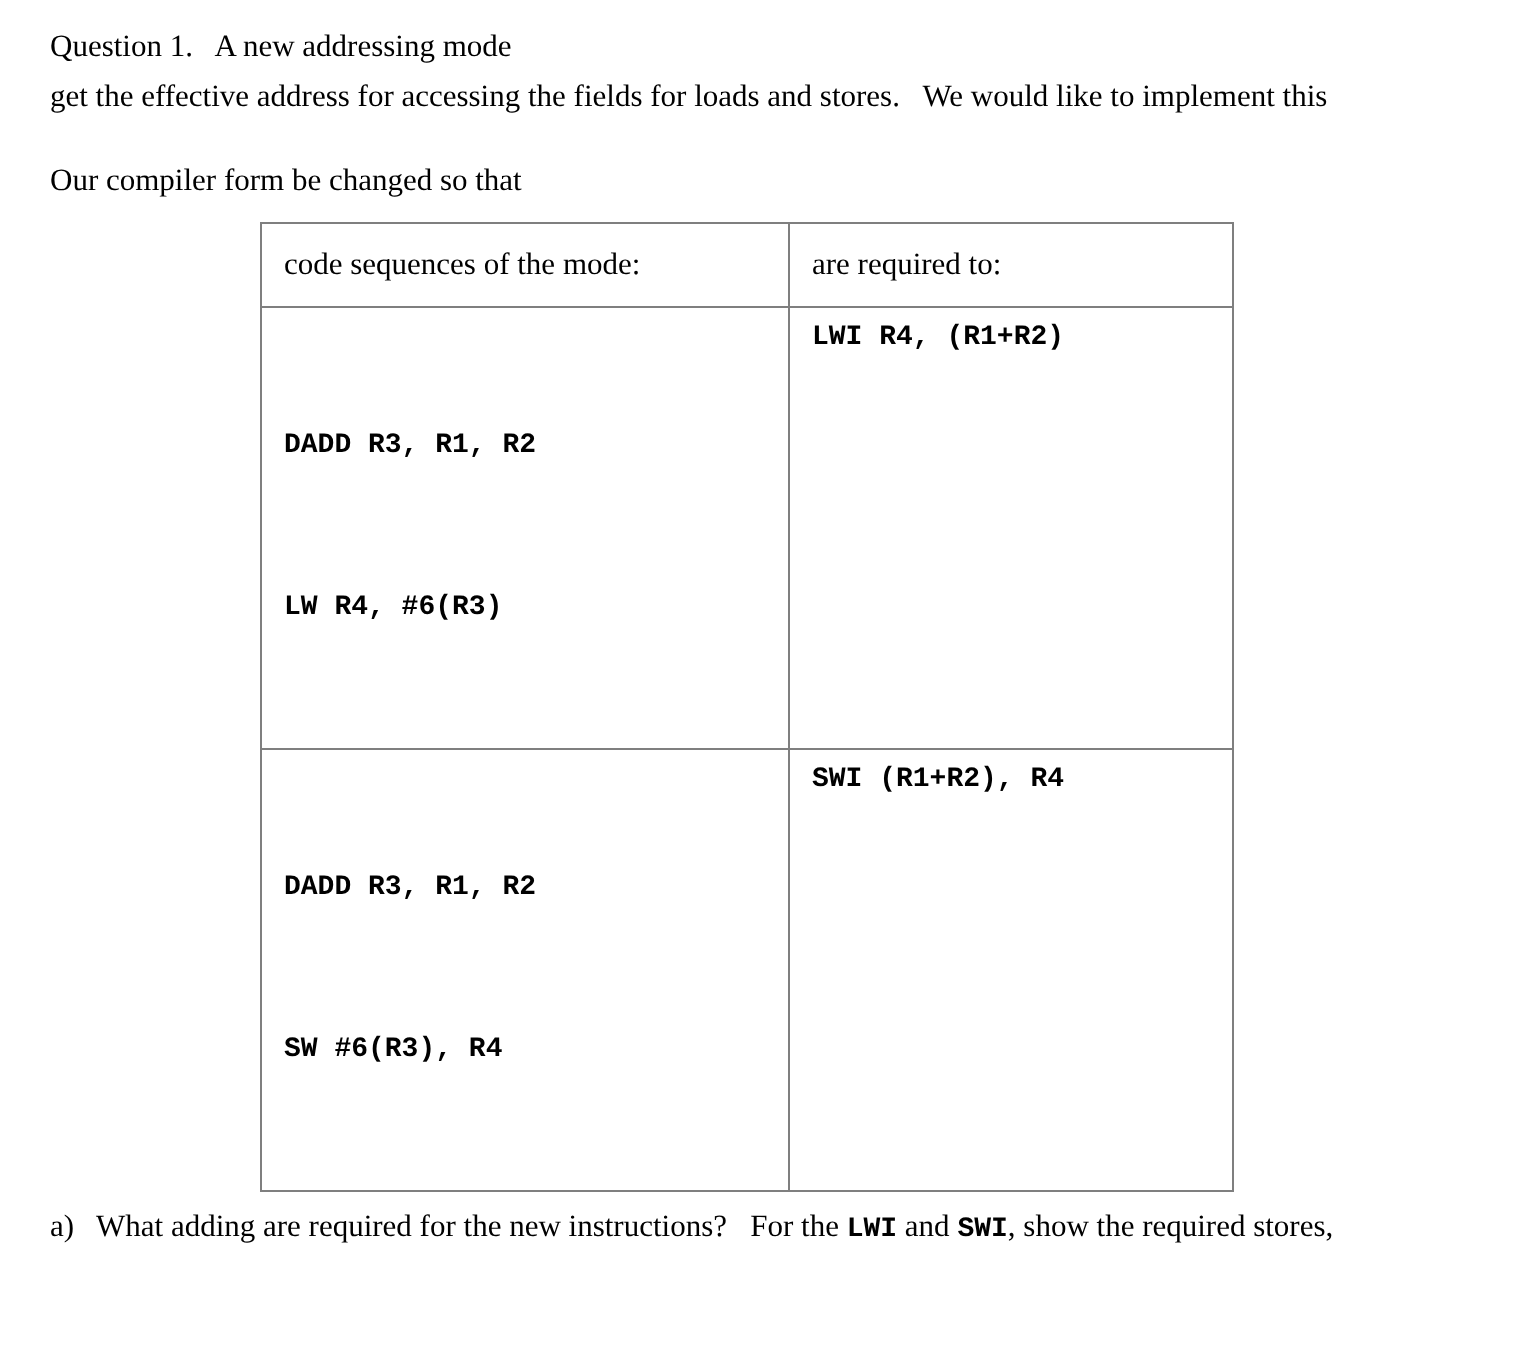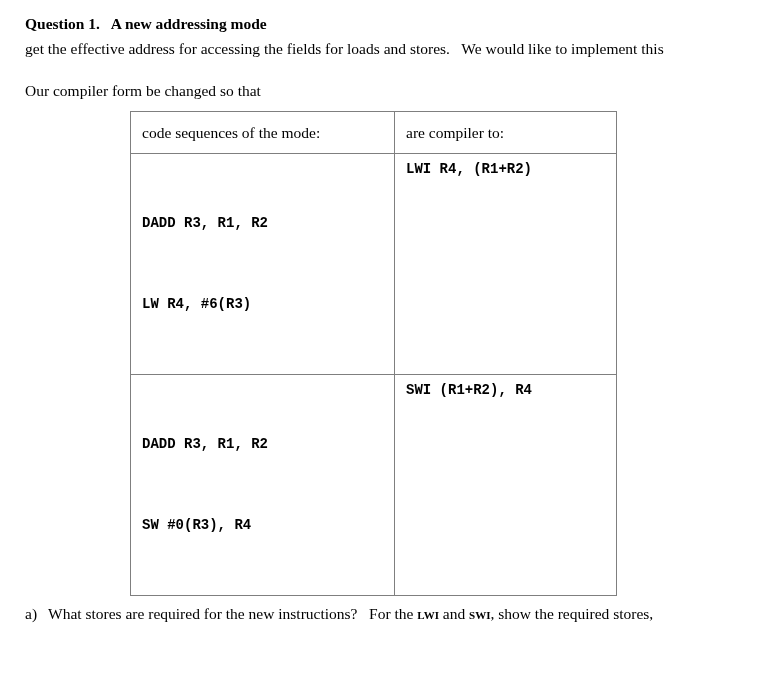--- a/index.html
+++ b/index.html
@@ -8,21 +8,21 @@
   body {
     width: 765px; height: 677px;
     background: #ffffff;
     color: var(--text);
     font-family: "Liberation Serif", serif;
     overflow: hidden;
   }
   .page { padding: 12px 0 0 25px; }
 
   .heading {
-    font-weight: bold;
+    font-weight: normal;
     font-size: 15.5px;
     line-height: 24px;
     white-space: pre;
   }
   .tline { white-space: pre; }
 
   .intro .tline { font-size: 15.5px; line-height: 26px; }
 
   .compiler-line {
     margin-top: 16px;
@@ -63,64 +63,64 @@
   .ilabel {
     width: 23px;
     flex: 0 0 23px;
     font-size: 15.5px;
     line-height: 20.5px;
   }
   .itext { flex: 1 1 auto; }
   .itext .tline { font-size: 15.5px; line-height: 20.5px; }
 
   .icode {
-    font-family: Liberation Serif, serif;
+    font-family: Liberation Mono, monospace;
     font-weight: bold;
-    font-size: 11px;
+    font-size: 14px;
   }
 </style>
 </head>
 <body>
 
 <div class="page">
 
   <div class="heading">Question 1.   A new addressing mode</div>
 
   <div class="intro">
       <div class="tline">get the effective address for accessing the fields for loads and stores.   We would like to implement this</div>
     </div>
 
   <div class="compiler-line">Our compiler form be changed so that</div>
 
   <table class="codetable">
     <tbody>
       <tr>
         <td class="hdr c1">code sequences of the mode:</td>
-        <td class="hdr c2">are compiler to:</td>
+        <td class="hdr c2">are required to:</td>
       </tr>
       <tr>
         <td class="code c1">
           <div class="code-line">DADD R3, R1, R2</div>
           <div class="code-line">LW R4, #6(R3)</div>
         </td>
         <td class="code c2">LWI R4, (R1+R2)</td>
       </tr>
       <tr>
         <td class="code c1">
           <div class="code-line">DADD R3, R1, R2</div>
-          <div class="code-line">SW #0(R3), R4</div>
+          <div class="code-line">SW #6(R3), R4</div>
         </td>
         <td class="code c2">SWI (R1+R2), R4</td>
       </tr>
     </tbody>
   </table>
 
   <div class="items">
     <div class="item">
       <div class="ilabel">a)</div>
       <div class="itext">
-          <div class="tline"><span>What stores are required for the new instructions?   For the </span><span class="icode">LWI</span><span> and </span><span class="icode">SWI</span><span>, show the required stores,</span></div>
+          <div class="tline"><span>What adding are required for the new instructions?   For the </span><span class="icode">LWI</span><span> and </span><span class="icode">SWI</span><span>, show the required stores,</span></div>
         </div>
     </div>
 
   </div>
 
 </div>
 
 </body></html>

